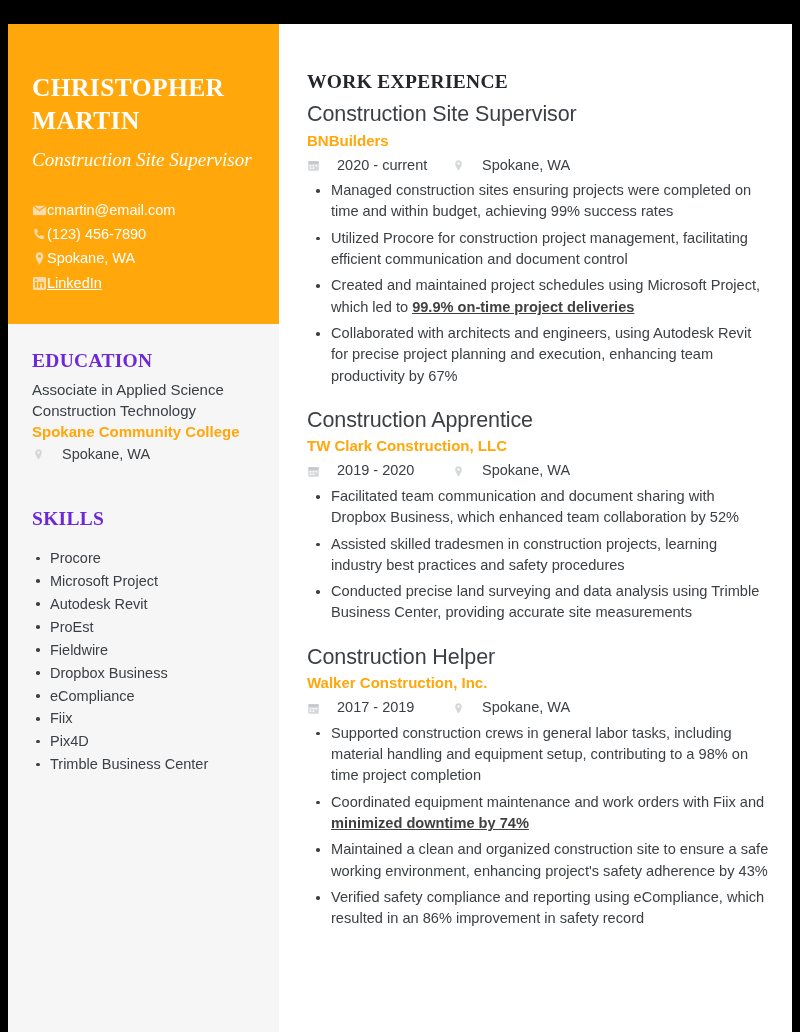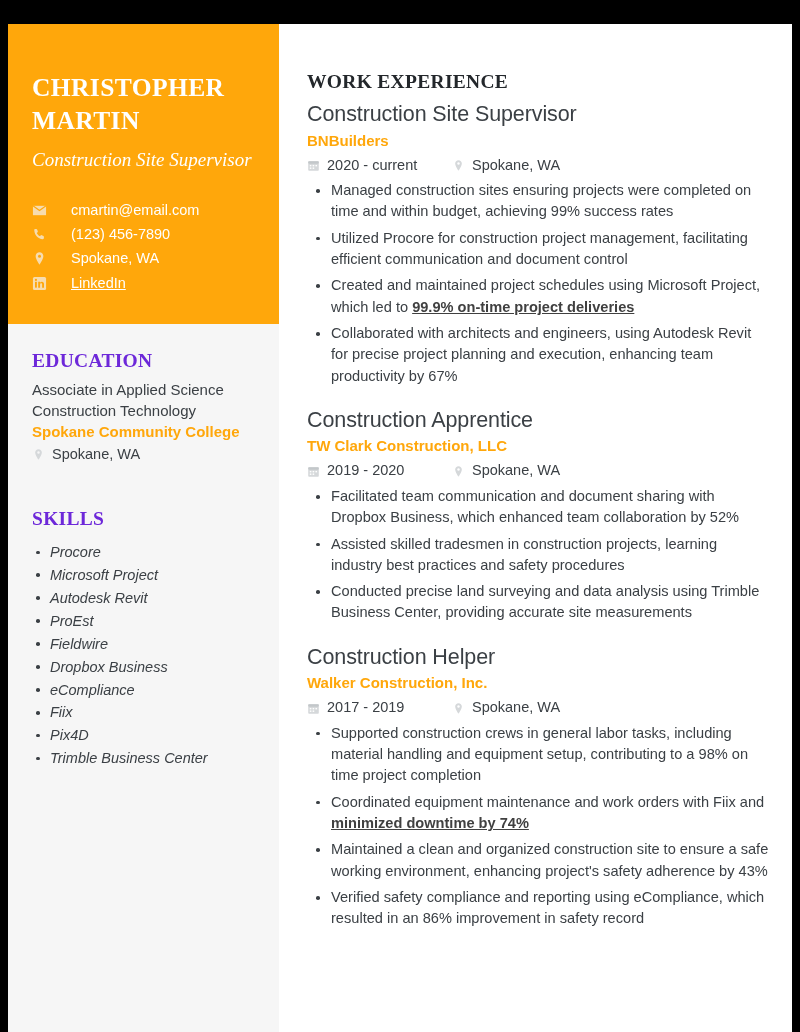--- a/index.html
+++ b/index.html
@@ -55,21 +55,21 @@
   }
 
   .contact-list {
     margin-top: 26px;
     list-style: none;
   }
 
   .contact-item {
     display: flex;
     align-items: center;
-    gap: 24px;
+    gap: 0;
     color: #ffffff;
     font-size: 14.5px;
     line-height: 1.6;
     margin-bottom: 1px;
   }
 
   .contact-item .ci-ico {
     width: 15px;
     height: 15px;
     flex: 0 0 15px;
@@ -108,42 +108,41 @@
   .edu-school {
     color: #ffa70b;
     font-weight: bold;
     font-size: 15px;
     line-height: 1.42;
   }
 
   .meta-line {
     display: flex;
     align-items: center;
-    gap: 7px;
+    gap: 17px;
     color: #6a7075;
     font-size: 13.5px;
     line-height: 1.62;
   }
   .meta-line .m-ico {
     width: 13px;
     height: 13px;
     flex: 0 0 13px;
     display: flex;
     align-items: center;
     justify-content: center;
   }
   .meta-line .m-ico svg { display: block; }
   .meta-line .m-text { color: #3b4045; font-size: 14.5px; }
 
   .skills-block { margin-top: 42px; }
 
   .skills-list {
     list-style: none;
-    margin-top: 11px;
-    font-style: italic;
+    margin-top: 17px;
   }
   .skills-list li {
     position: relative;
     padding-left: 18px;
     color: #3b4045;
     font-size: 14.5px;
     line-height: 1.58;
   }
   .skills-list li::before {
     content: "";

